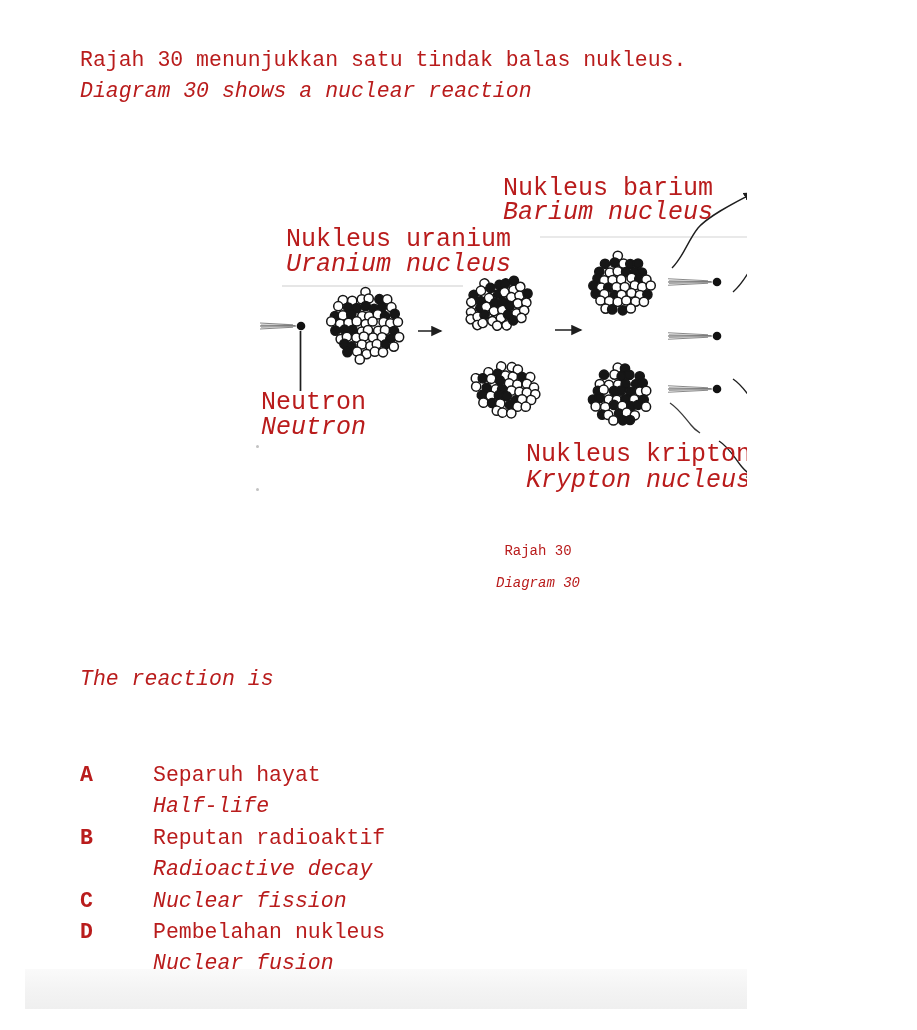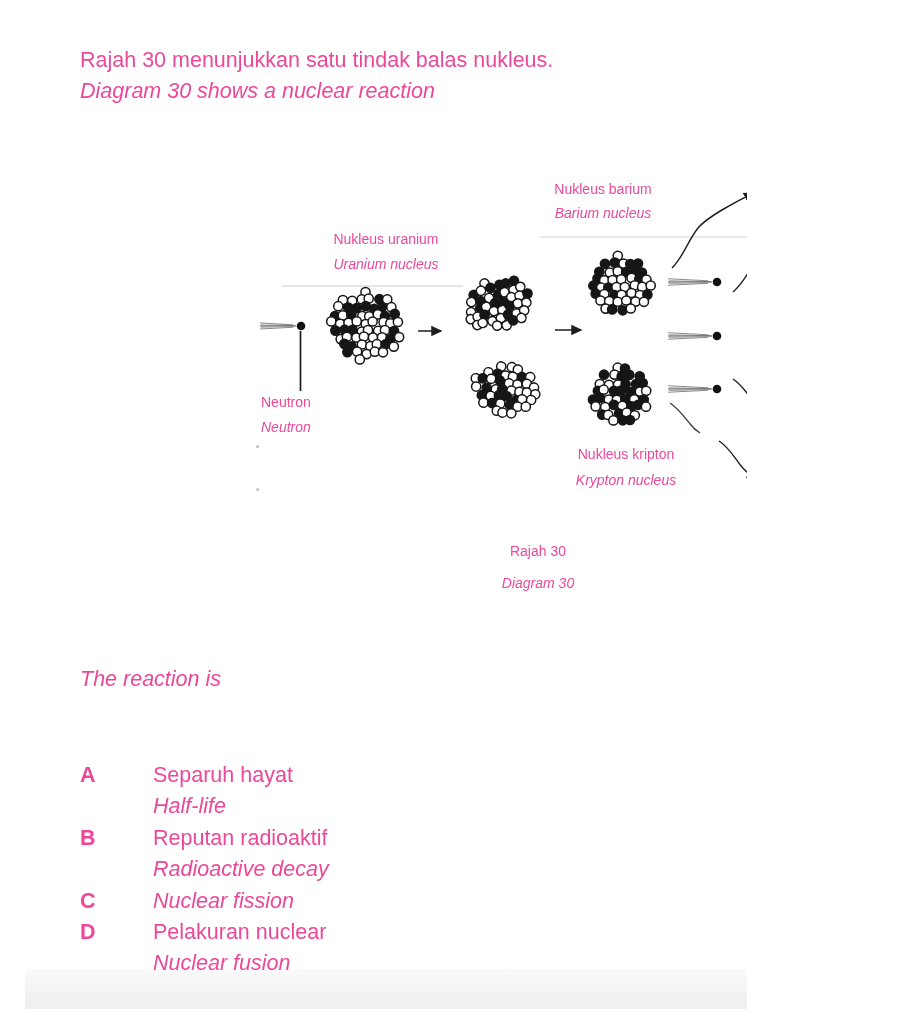--- a/index.html
+++ b/index.html
@@ -1,30 +1,30 @@
 <!DOCTYPE html>
 <html><head>
 <meta charset="utf-8">
 <style>
   html,body{margin:0;padding:0;background:#fff;}
   #page{
     position:relative;
     width:747px;height:1030px;
     background:#ffffff;
-    font-family:Liberation Sans, sans-serif;
-    color:#ec4899;
+    font-family:Liberation Mono, monospace;
+    color:#b91c1c;
     overflow:hidden;
   }
   .abs{position:absolute;}
   .roman{font-style:normal;}
   .ital{font-style:italic;}
   
   #intro{left:80px;top:45px;font-size:21.5px;line-height:30.5px;}
   
-  .dlabel{font-size:14px;line-height:25px;text-align:center;white-space:nowrap;z-index:2;}
+  .dlabel{font-size:25px;line-height:25px;text-align:center;white-space:nowrap;z-index:2;}
   #uranium-label{left:286px;top:227px;width:200px;}
   #barium-label{left:503px;top:177px;width:200px;line-height:24px;}
   #neutron-label{left:261px;top:390px;text-align:center;line-height:25px;}
   #krypton-label{left:526px;top:442px;width:200px;line-height:25.5px;}
   
   #caption{left:438px;top:536px;width:200px;text-align:center;font-size:14px;line-height:31.5px;}
   
   #question{left:80px;top:664px;font-size:21.5px;line-height:31.6px;}
   
   #options{left:80px;top:760px;font-size:21.5px;line-height:31.4px;}
@@ -390,21 +390,21 @@
     </div>
     <div class="opt">
       <div class="opt-letter">C</div>
       <div>
         <div class="ital">Nuclear fission</div>
       </div>
     </div>
     <div class="opt">
       <div class="opt-letter">D</div>
       <div>
-        <div class="roman">Pelakuran nuclear</div>
+        <div class="roman">Pembelahan nukleus</div>
         <div class="ital">Nuclear fusion</div>
       </div>
     </div>
   </div>
 
   <div id="page-band" class="abs"></div>
 
   <div class="abs speck" style="left:256px;top:445px;"></div>
   <div class="abs speck" style="left:256px;top:488px;"></div>
 

